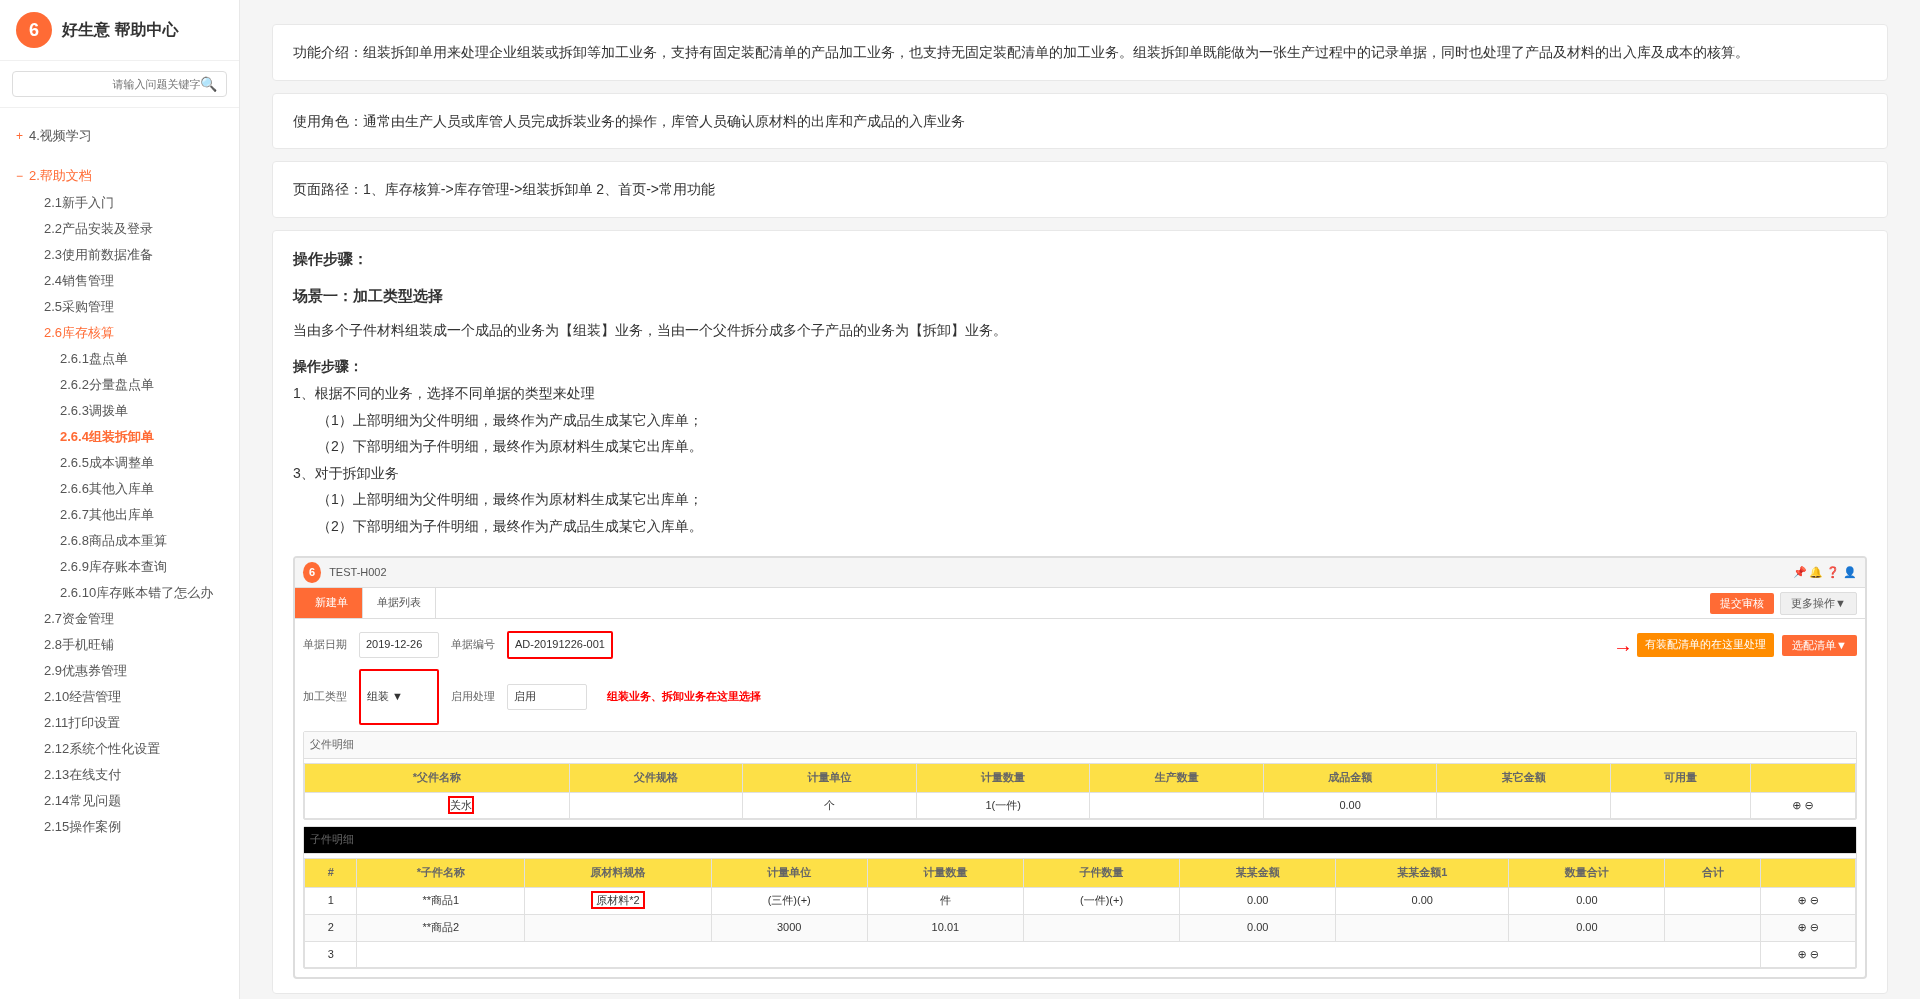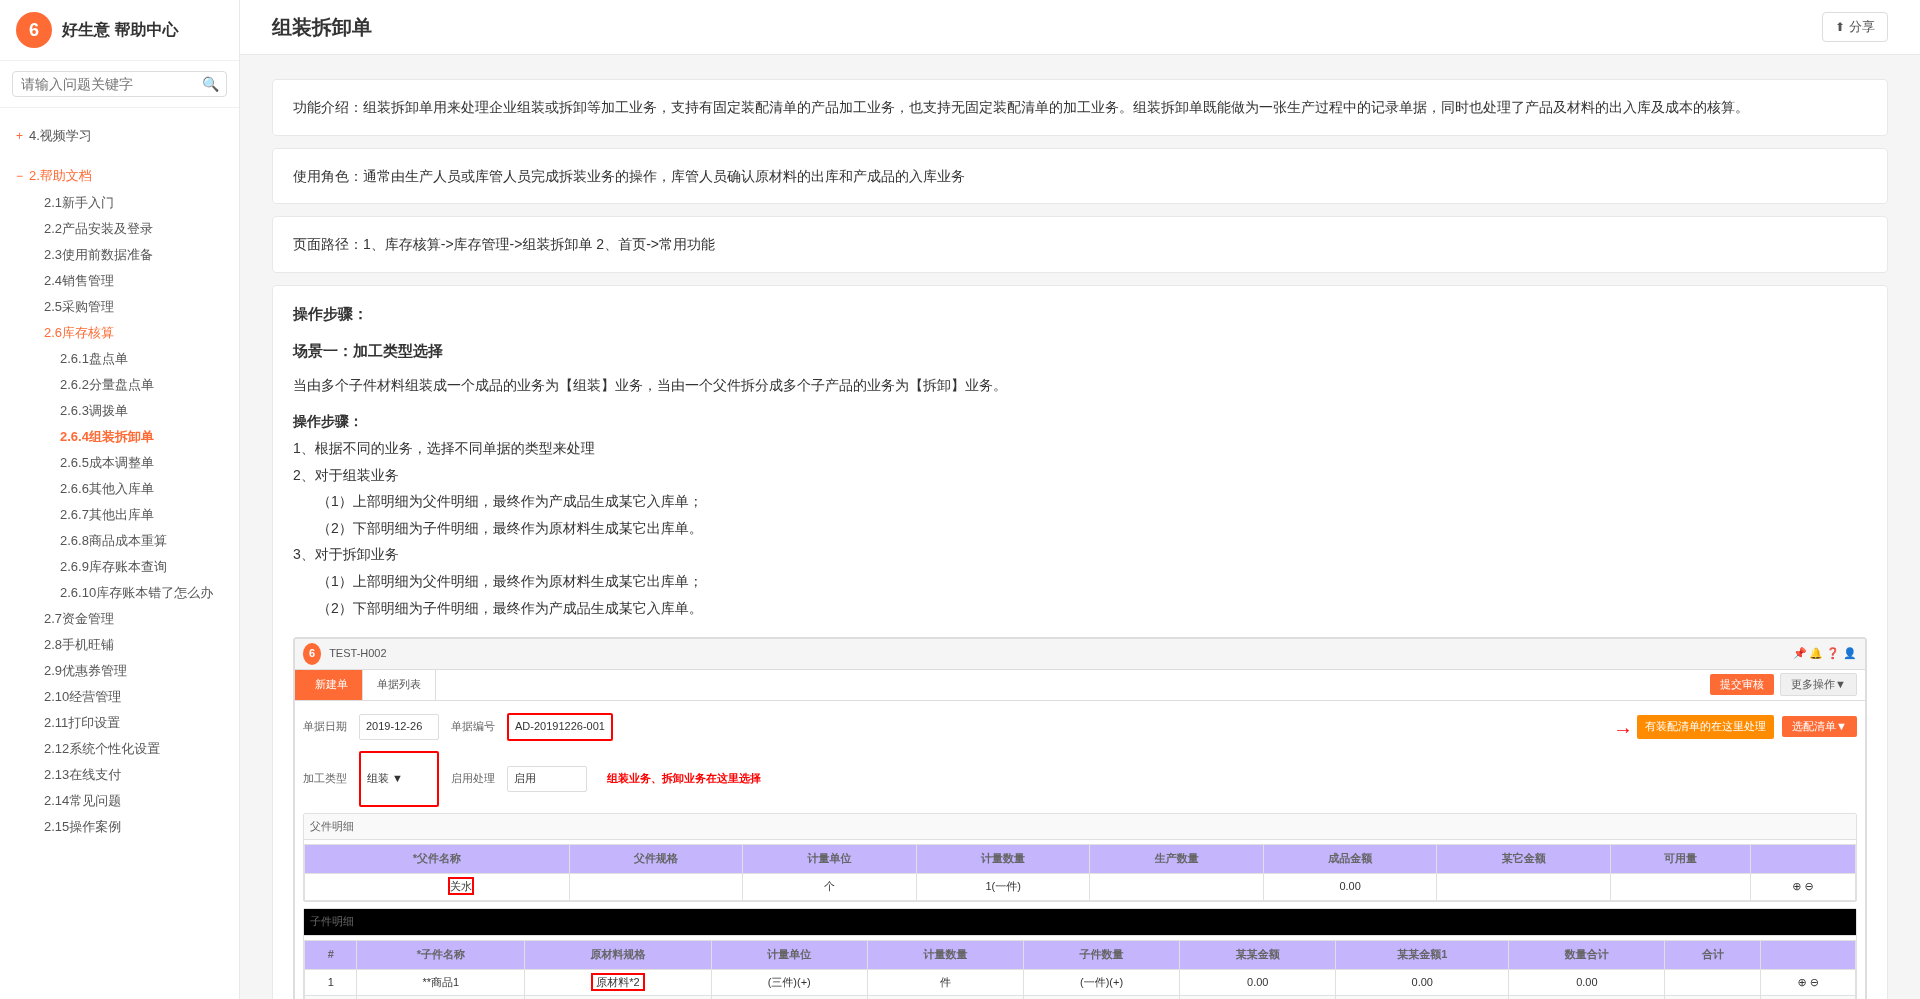--- a/index.html
+++ b/index.html
@@ -5,21 +5,21 @@
     * { box-sizing: border-box; margin: 0; padding: 0; }
     body { font-family: -apple-system, BlinkMacSystemFont, "Segoe UI", "PingFang SC", "Microsoft YaHei", sans-serif; font-size: 14px; color: #333; background: #f5f5f5; display: flex; height: 100vh; overflow: hidden; }
 
     
     #sidebar { width: 240px; min-width: 240px; background: #fff; border-right: 1px solid #e8e8e8; display: flex; flex-direction: column; height: 100vh; overflow: hidden; }
     #sidebar-header { padding: 12px 16px; display: flex; align-items: center; gap: 10px; border-bottom: 1px solid #f0f0f0; }
     #logo-circle { width: 36px; height: 36px; background: #ff6b35; border-radius: 50%; display: flex; align-items: center; justify-content: center; color: #fff; font-size: 18px; font-weight: bold; flex-shrink: 0; }
     #app-title { font-size: 16px; font-weight: 600; color: #333; }
     #search-box { padding: 10px 12px; border-bottom: 1px solid #f0f0f0; }
     #search-input-wrap { display: flex; align-items: center; border: 1px solid #ddd; border-radius: 4px; padding: 4px 8px; background: #fff; }
-    #search-input { border: none; outline: none; flex: 1; font-size: 14px; color: #b91c1c; background: transparent; }
+    #search-input { border: none; outline: none; flex: 1; font-size: 11px; color: #b91c1c; background: transparent; text-align: right; }
     #search-icon-btn { color: #999; cursor: pointer; font-size: 14px; }
     #sidebar-nav { flex: 1; overflow-y: auto; padding: 8px 0; }
     .nav-section { padding: 6px 16px; }
     .nav-section-item { display: flex; align-items: center; gap: 6px; padding: 5px 0; cursor: pointer; font-size: 13px; color: #555; }
     .nav-section-item .plus-icon { color: #ff6b35; font-size: 12px; }
     .nav-section-item.active { color: #ff6b35; }
     .nav-section-item.active .plus-icon { color: #ff6b35; }
     .nav-section-item.minus .plus-icon::before { content: "−"; }
     .nav-section-item:not(.minus) .plus-icon::before { content: "+"; }
     .nav-sub { padding-left: 28px; }
@@ -44,21 +44,21 @@
     .sim-tab { padding: 5px 14px; font-size: 11px; color: #555; border-right: 1px solid #ddd; cursor: pointer; }
     .sim-body { padding: 8px; }
     .sim-form-row { display: flex; gap: 12px; align-items: center; margin-bottom: 6px; font-size: 11px; }
     .sim-label { color: #666; white-space: nowrap; }
     .sim-input { border: 1px solid #ddd; border-radius: 2px; padding: 2px 6px; font-size: 11px; background: #fff; min-width: 80px; }
     .sim-input.highlight { border: 2px solid red; }
     .sim-select-highlight { border: 2px solid red; border-radius: 2px; padding: 16px 6px; font-size: 11px; background: #fff; min-width: 80px; }
     .sim-btn { background: #ff6b35; color: #fff; border: none; border-radius: 2px; padding: 3px 10px; font-size: 11px; cursor: pointer; white-space: nowrap; }
     .sim-btn-gray { background: #f0f0f0; color: #555; border: 1px solid #ddd; border-radius: 2px; padding: 3px 10px; font-size: 11px; cursor: pointer; white-space: nowrap; }
     .sim-table { width: 100%; border-collapse: collapse; font-size: 11px; margin-top: 4px; }
-    .sim-table th { background: #c4b5fd; padding: 4px 6px; border: 1px solid #e0e0e0; color: #666; text-align: center; }
+    .sim-table th { background: #fde047; padding: 4px 6px; border: 1px solid #e0e0e0; color: #666; text-align: center; }
     .sim-table td { padding: 3px 6px; border: 1px solid #e0e0e0; text-align: center; color: #333; }
     .sim-table tr:nth-child(even) td { background: #fafafa; }
   </style>
 </head>
 <body>
 
 <div id="sidebar">
   <div id="sidebar-header">
     <div id="logo-circle">6</div>
     <span id="app-title">好生意 帮助中心</span>
@@ -161,48 +161,40 @@
         <div class="nav-sub-item">
             <span>2.15操作案例</span>
           </div>
       </div>
     </div>
 
   </div>
 </div>
 
 <div id="main">
-  <div id="topbar">
-    <h1 id="page-title">组装拆卸单</h1>
-    <button id="share-btn">
-      <span style="font-size:12px;">⬆</span>
-      <span>分享</span>
-    </button>
-  </div>
   <div id="content-area">
 
     <div class="info-block">
       <span class="content-text">功能介绍：组装拆卸单用来处理企业组装或拆卸等加工业务，支持有固定装配清单的产品加工业务，也支持无固定装配清单的加工业务。组装拆卸单既能做为一张生产过程中的记录单据，同时也处理了产品及材料的出入库及成本的核算。</span>
     </div>
 
     <div class="info-block">
       <span class="content-text">使用角色：通常由生产人员或库管人员完成拆装业务的操作，库管人员确认原材料的出库和产成品的入库业务</span>
     </div>
 
     <div class="info-block">
       <span class="content-text">页面路径：1、库存核算-&gt;库存管理-&gt;组装拆卸单 2、首页-&gt;常用功能</span>
     </div>
 
     <div class="info-block">
       <div class="section-title">操作步骤：</div>
       <div class="section-title" style="margin-top:10px;">场景一：加工类型选择</div>
       <div class="content-text">当由多个子件材料组装成一个成品的业务为【组装】业务，当由一个父件拆分成多个子产品的业务为【拆卸】业务。</div>
       <div class="content-text" style="margin-top:10px;font-weight:700;">操作步骤：</div>
       <div class="content-text">1、根据不同的业务，选择不同单据的类型来处理</div>
-      <div class="content-text">2、对于组装业务</div>
       <div class="content-text indent">（1）上部明细为父件明细，最终作为产成品生成某它入库单；</div>
       <div class="content-text indent">（2）下部明细为子件明细，最终作为原材料生成某它出库单。</div>
       <div class="content-text">3、对于拆卸业务</div>
       <div class="content-text indent">（1）上部明细为父件明细，最终作为原材料生成某它出库单；</div>
       <div class="content-text indent">（2）下部明细为子件明细，最终作为产成品生成某它入库单。</div>
 
       <div class="sim-screenshot" style="margin-top:16px; position:relative;">
 
         <div class="sim-topbar">
           <span style="background:#ff6b35;color:#fff;padding:1px 6px;border-radius:50%;font-weight:bold;">6</span>

